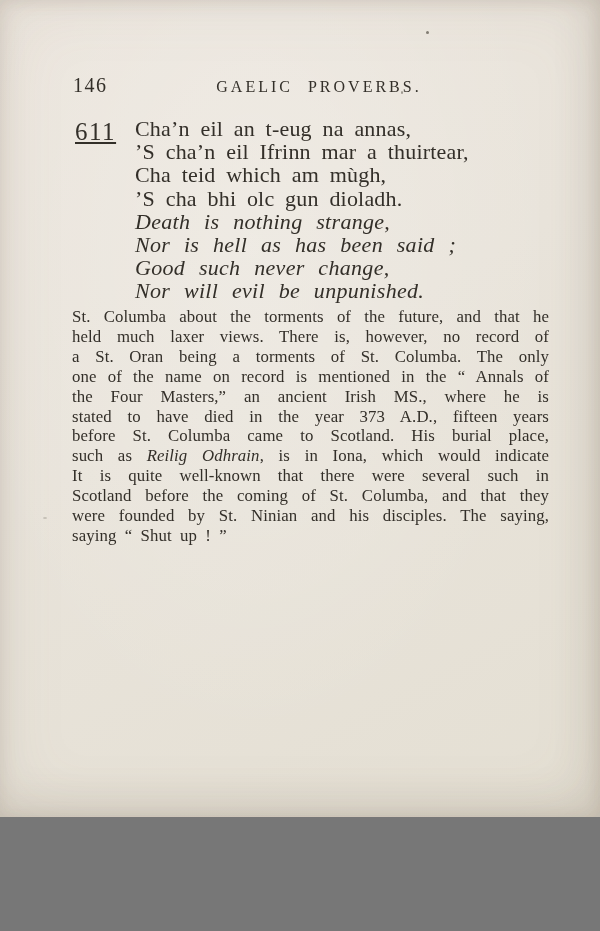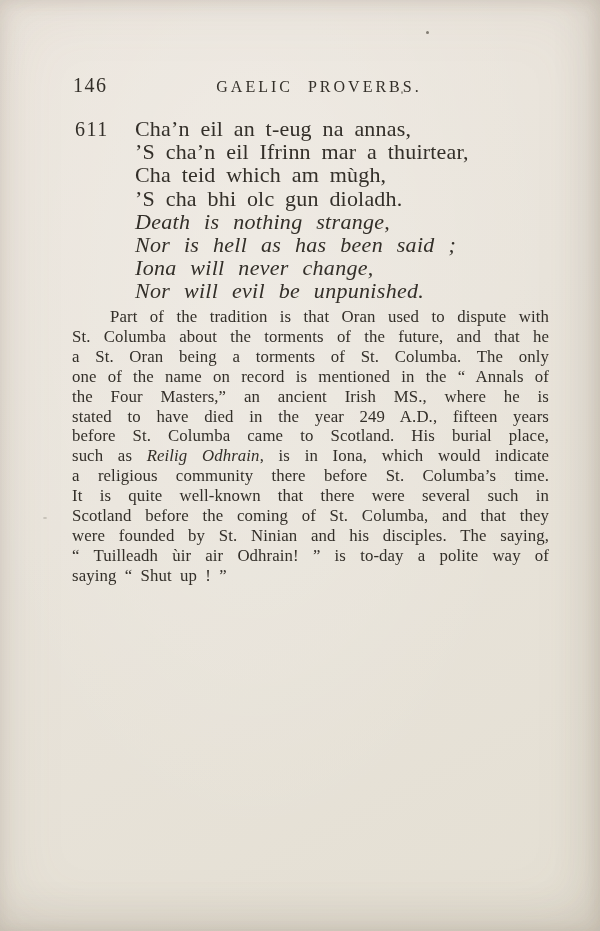--- a/index.html
+++ b/index.html
@@ -1,18 +1,18 @@
 <!DOCTYPE html>
 <html><head>
 <meta charset="utf-8">
 <style>
   html,body{margin:0;padding:0;background:#777;}
   .page{
     position:relative;
-    width:600px;height:931px;
+    width:600px;height:817px;
     margin:0 auto;
     overflow:hidden;
     background:
       radial-gradient(ellipse at 42% 30%, rgba(255,255,255,0.22), rgba(255,255,255,0) 62%),
       linear-gradient(152deg,#ece6de 0%,#e9e4db 45%,#e4dfd3 100%);
     box-shadow:
       inset 0 0 70px rgba(140,120,95,0.10),
       inset -10px -14px 38px rgba(95,80,60,0.13),
       inset -4px 0 14px rgba(95,80,60,0.07),
       inset 3px 3px 18px rgba(120,105,85,0.05);
@@ -27,21 +27,21 @@
     position:absolute;left:0;top:78px;width:600px;
     box-sizing:border-box;padding-left:38px;
     text-align:center;
     font-size:16px;letter-spacing:3px;word-spacing:8px;
   }
   .proverb{
     position:absolute;left:75px;top:117px;width:473px;
   }
   .proverb-number{
     position:absolute;left:0;top:1px;
-    font-size:20px;letter-spacing:1.5px;
+    font-size:25px;letter-spacing:1.5px;text-decoration:underline;
   }
   .verse{margin-left:60px;font-size:22px;line-height:23.2px;}
   .verse-gaelic{word-spacing:5px;letter-spacing:0.2px;}
   .verse-trans{font-style:italic;word-spacing:8px;letter-spacing:0.3px;}
   .commentary{
     position:absolute;left:72px;top:307px;width:477px;
     font-size:16.8px;line-height:19.9px;letter-spacing:0.1px;word-spacing:1px;
   }
   .cline{text-align:justify;text-align-last:justify;}
   .cline-left{text-align:left;text-align-last:left;word-spacing:4px;}
@@ -65,39 +65,37 @@
     <span class="proverb-number">611</span>
     <div class="verse verse-gaelic" id="gaelic-verse">
         <div>Cha’n eil an t-eug na annas,</div>
         <div>’S cha’n eil Ifrinn mar a thuirtear,</div>
         <div>Cha teid which am mùgh,</div>
         <div>’S cha bhi olc gun dioladh.</div>
       </div>
     <div class="verse verse-trans" id="translation-verse">
         <div>Death is nothing strange,</div>
         <div>Nor is hell as has been said ;</div>
-        <div>Iona will never change,</div>
+        <div>Good such never change,</div>
         <div>Nor will evil be unpunished.</div>
       </div>
   </div>
 
   <div class="commentary" id="commentary">
-      <div class="cline cline-indent"><span>Part of the tradition is that Oran used to dispute with</span></div>
       <div class="cline"><span>St. Columba about the torments of the future, and that he</span></div>
+      <div class="cline"><span>held much laxer views.  There is, however, no record of</span></div>
       <div class="cline"><span>a St. Oran being a torments of St. Columba.  The only</span></div>
       <div class="cline"><span>one of the name on record is mentioned in the “ Annals of</span></div>
       <div class="cline"><span>the Four Masters,” an ancient Irish MS., where he is</span></div>
-      <div class="cline"><span>stated to have died in the year 249 A.D., fifteen years</span></div>
+      <div class="cline"><span>stated to have died in the year 373 A.D., fifteen years</span></div>
       <div class="cline"><span>before St. Columba came to Scotland.  His burial place,</span></div>
       <div class="cline"><span>such as </span><span class="it">Reilig Odhrain</span><span>, is in Iona, which would indicate</span></div>
-      <div class="cline"><span>a religious community there before St. Columba’s time.</span></div>
       <div class="cline"><span>It is quite well-known that there were several such in</span></div>
       <div class="cline"><span>Scotland before the coming of St. Columba, and that they</span></div>
       <div class="cline"><span>were founded by St. Ninian and his disciples.  The saying,</span></div>
-      <div class="cline"><span>“ Tuilleadh ùir air Odhrain! ” is to-day a polite way of</span></div>
       <div class="cline cline-left"><span>saying “ Shut up ! ”</span></div>
     </div>
 
   <div class="speck speck-1"></div>
   <div class="speck speck-2"></div>
   <div class="speck speck-3"></div>
 
 </div>
 
 </body></html>

